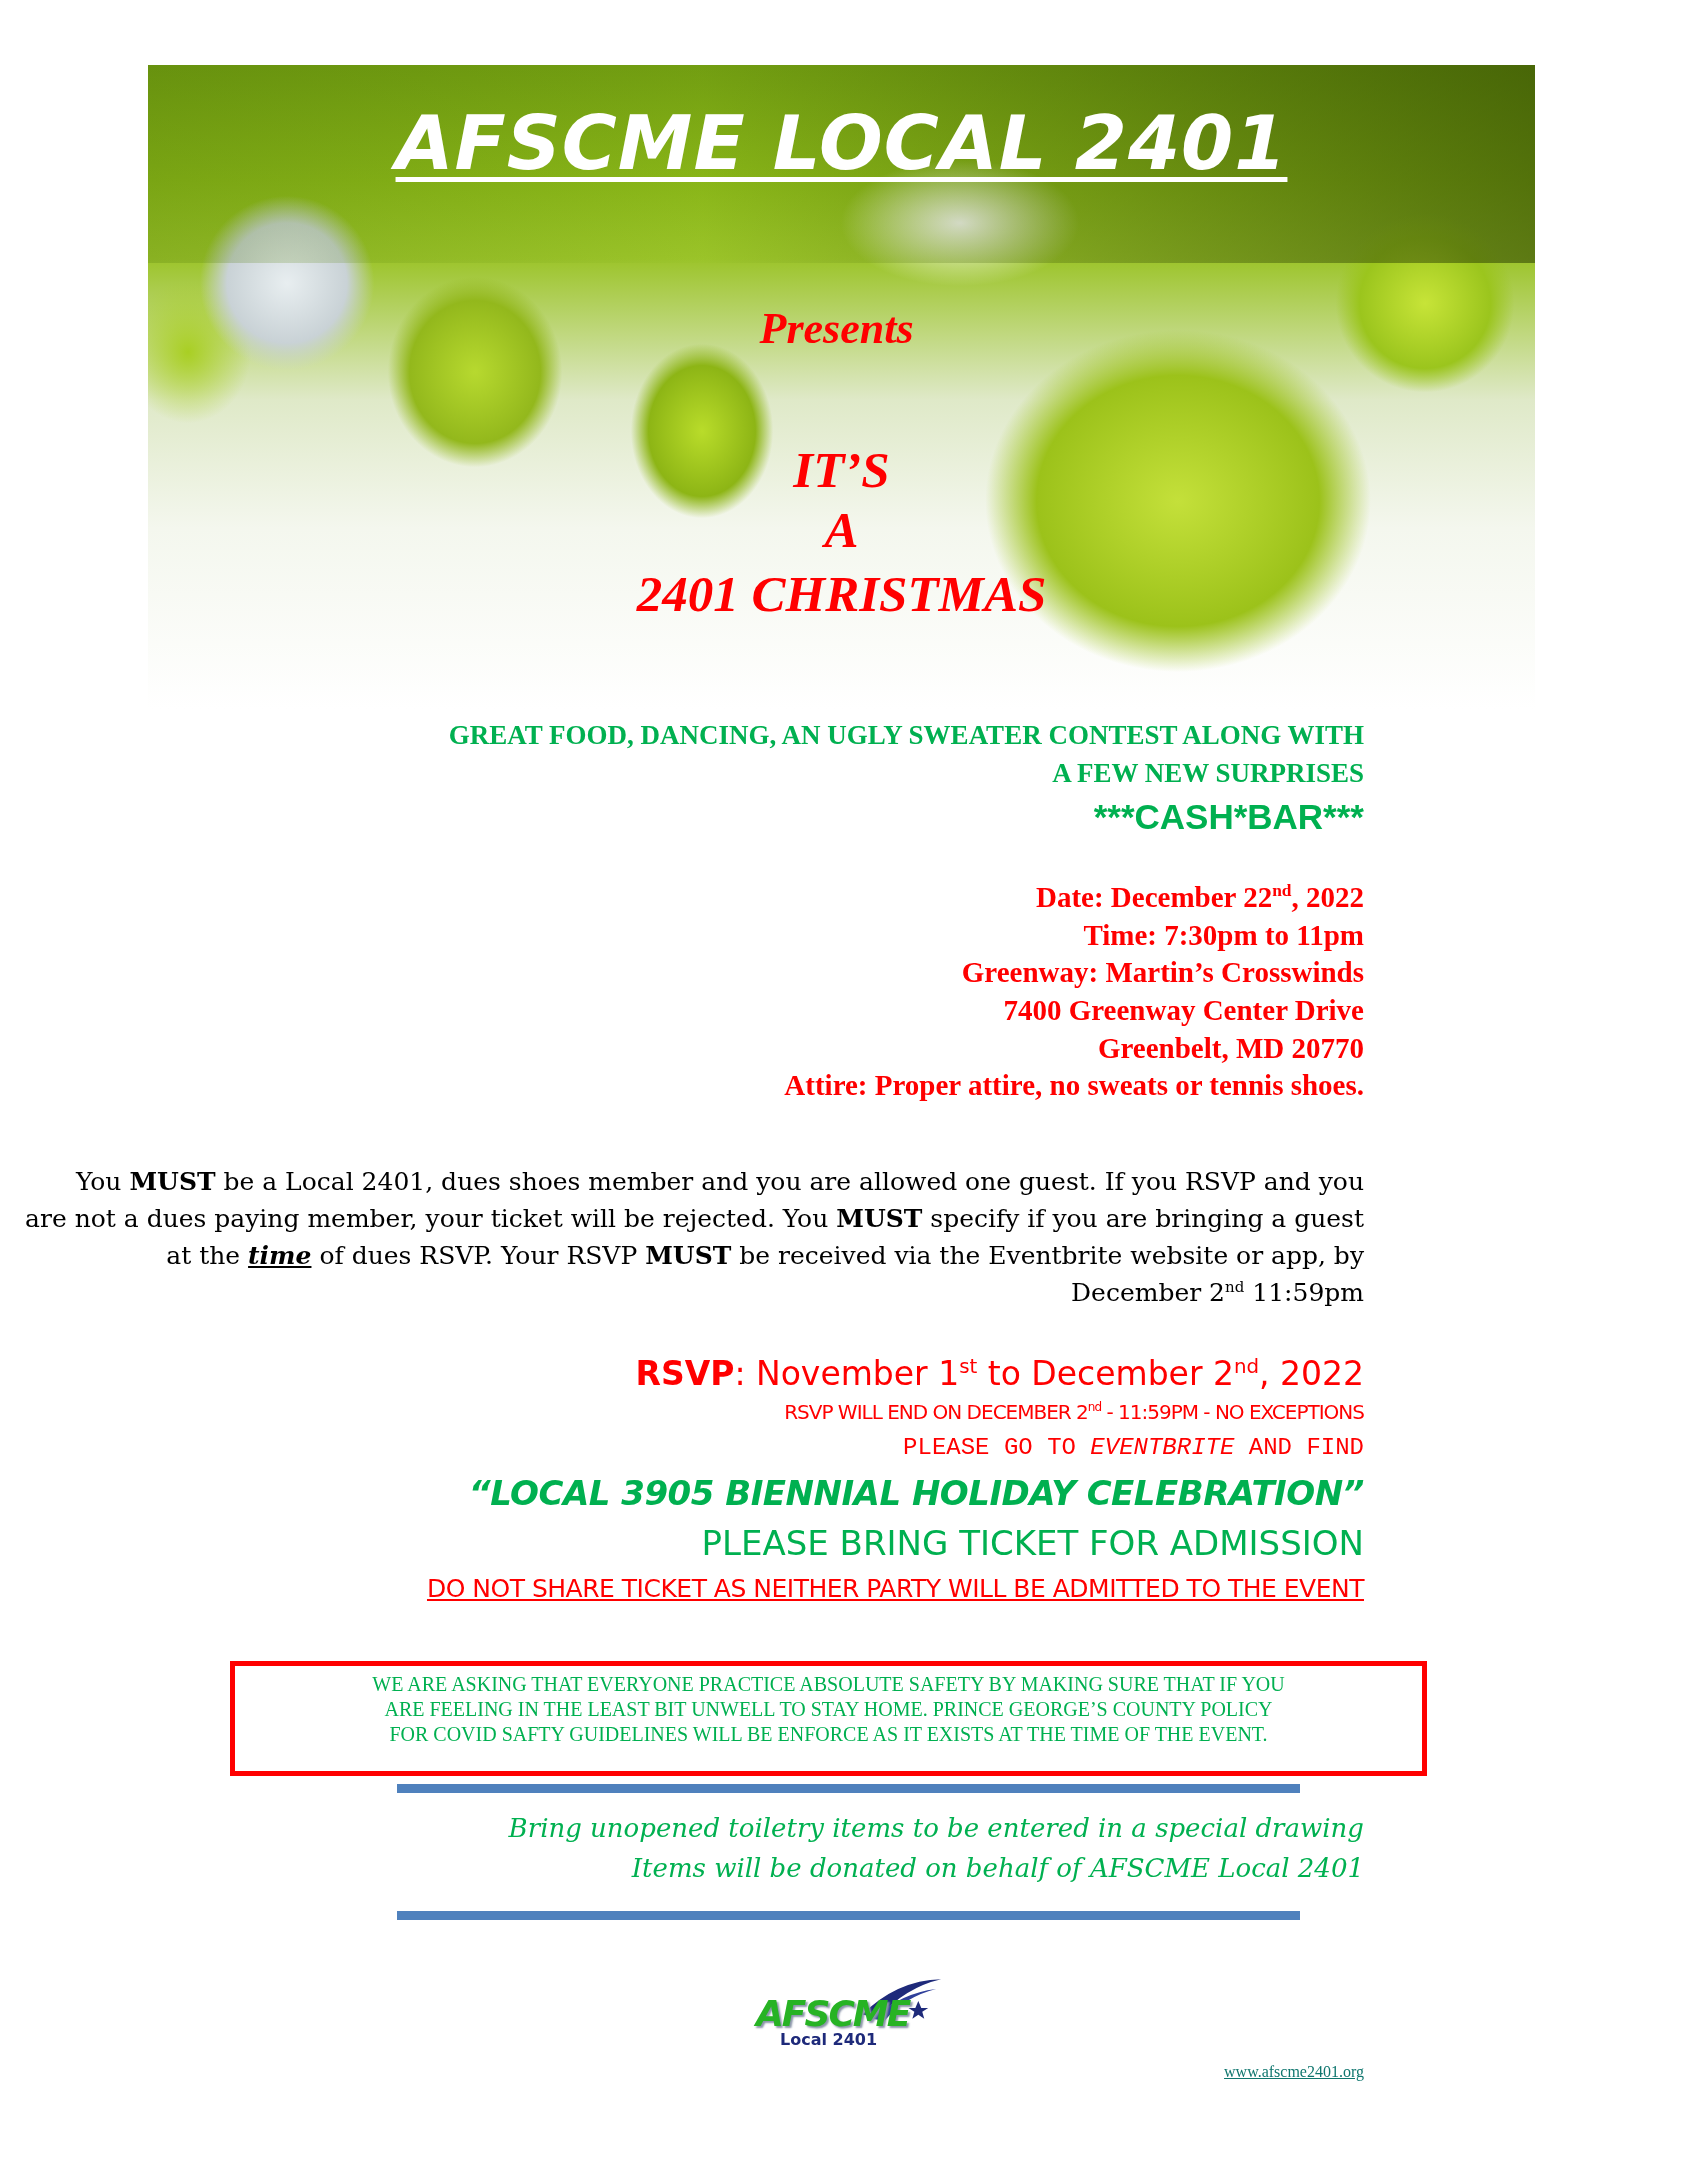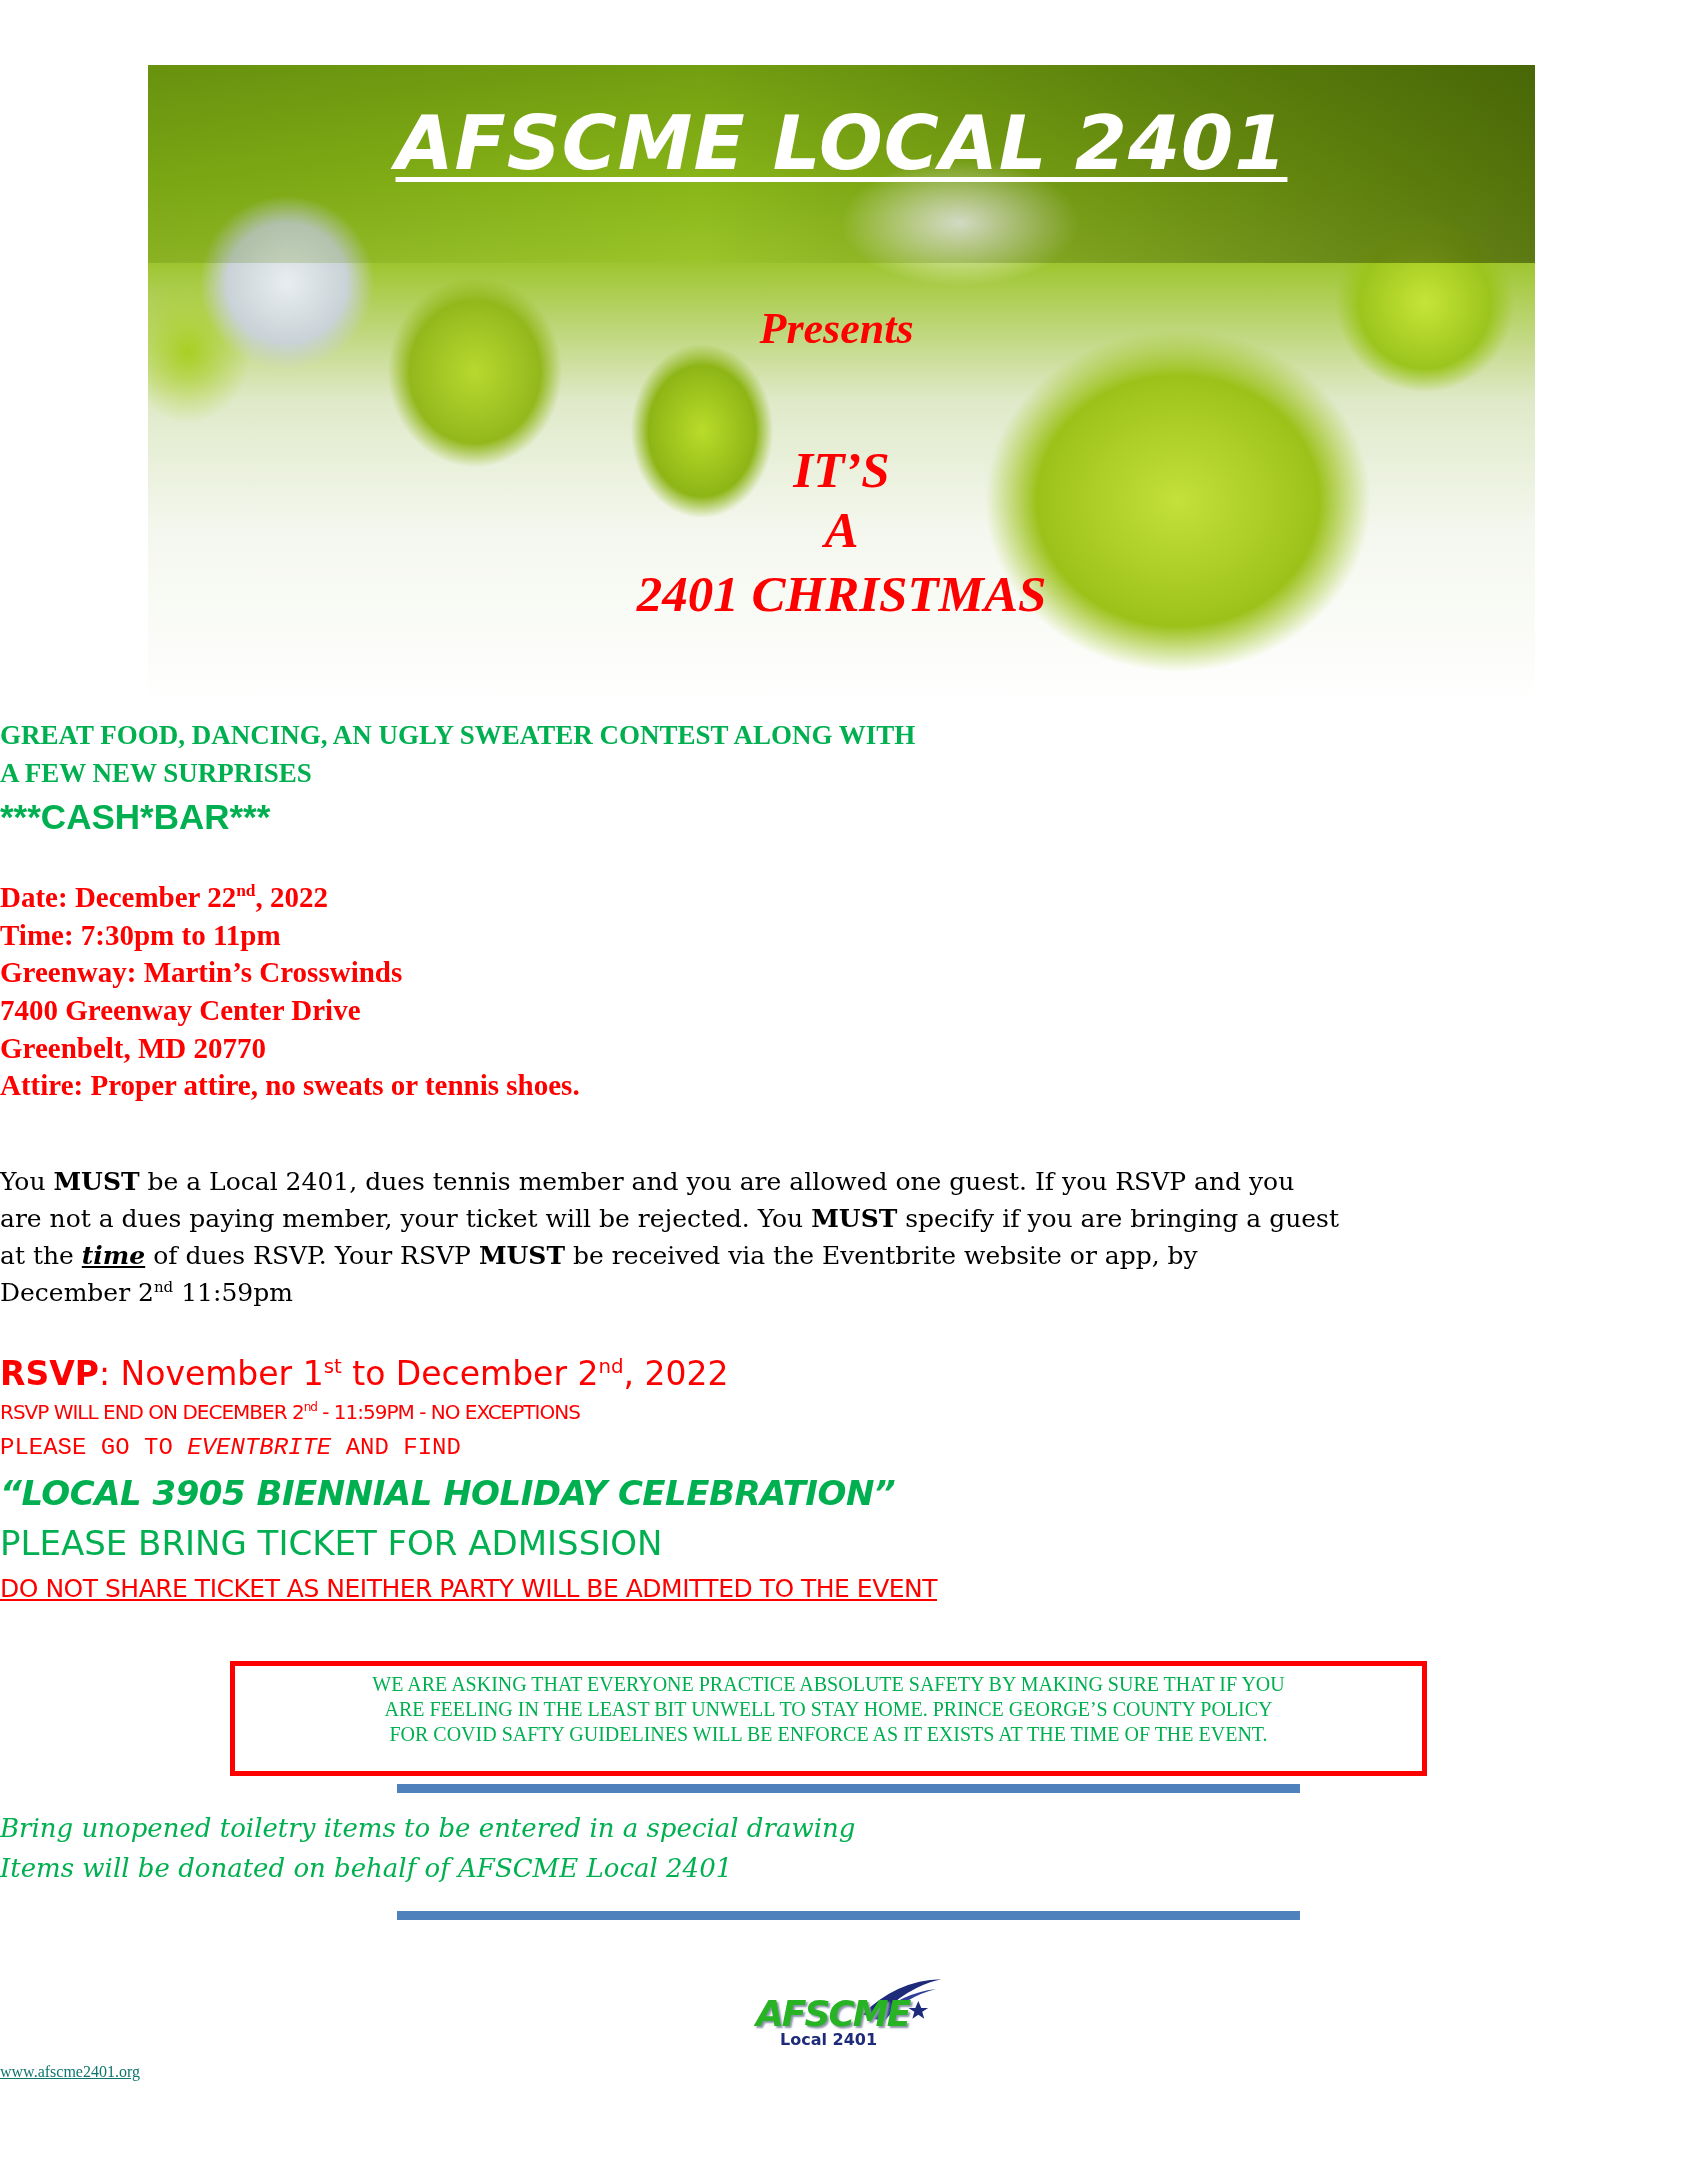--- a/index.html
+++ b/index.html
@@ -1,17 +1,17 @@
 <!DOCTYPE html>
 <html><head>
 <meta charset="utf-8">
 <style>
   html, body { margin:0; padding:0; background:#ffffff; }
   body { width:1683px; height:2178px; position:relative; overflow:hidden; font-family:"Liberation Serif", serif; }
-  .abs { position:absolute; left:0; width:1364px; text-align:left; white-space:nowrap; }
+  .abs { position:absolute; left:0; width:1364px; text-align:right; white-space:nowrap; }
   
   .banner { position:absolute; left:148px; top:65px; width:1387px; height:644px; overflow:hidden; }
   .banner-bg { position:absolute; inset:0;
     background:
       radial-gradient(ellipse 257px 228px at 1030px 436px, #c4e03a 0%, #9cc21a 55%, rgba(120,160,20,0.0) 75%),
       radial-gradient(ellipse 89px 109px at 554px 366px, #b9dc2a 0%, #8db515 60%, rgba(255,255,255,0) 80%),
       radial-gradient(ellipse 109px 119px at 327px 307px, #b7d92f 0%, #93b81c 60%, rgba(255,255,255,0) 80%),
       radial-gradient(ellipse 109px 109px at 139px 218px, #e8eef0 0%, #c9d2d6 55%, rgba(255,255,255,0) 80%),
       radial-gradient(ellipse 109px 109px at 1277px 238px, #c7e438 0%, #9bc51d 60%, rgba(255,255,255,0) 82%),
       radial-gradient(ellipse 79px 89px at 40px 287px, #a9cf23 0%, rgba(160,200,40,0) 80%),
@@ -76,21 +76,21 @@
 <div class="abs green cashbar" style="top:797px;">***CASH*BAR***</div>
 
 <div class="abs red detail" style="top:881px;"><span>Date: December 22</span><sup>nd</sup><span>, 2022</span></div>
 <div class="abs red detail" style="top:919px;">Time: 7:30pm to 11pm</div>
 <div class="abs red detail" style="top:956px;">Greenway: Martin’s Crosswinds</div>
 <div class="abs red detail" style="top:994px;">7400 Greenway Center Drive</div>
 <div class="abs red detail" style="top:1032px;">Greenbelt, MD  20770</div>
 <div class="abs red detail" style="top:1069px;">Attire: Proper attire, no sweats or tennis shoes.</div>
 
 <div class="abs para" style="top:1163px;">
-  <div><span>You </span><b>MUST</b><span> be a Local 2401, dues tennis member and you are allowed one guest. If you RSVP and you</span></div>
+  <div><span>You </span><b>MUST</b><span> be a Local 2401, dues shoes member and you are allowed one guest. If you RSVP and you</span></div>
   <div><span>are not a dues paying member, your ticket will be rejected. You </span><b>MUST</b><span> specify if you are bringing a guest</span></div>
   <div><span>at the </span><span class="time">time</span><span> of dues RSVP. Your RSVP </span><b>MUST</b><span> be received via the Eventbrite website or app, by</span></div>
   <div><span>December 2</span><sup>nd</sup><span> 11:59pm</span></div>
 </div>
 
 <div class="abs red rsvp-main" style="top:1354px;"><b>RSVP</b><span>: November 1</span><sup>st</sup><span> to December 2</span><sup>nd</sup><span>, 2022</span></div>
 <div class="abs red rsvp-small" style="top:1400px;"><span>RSVP WILL END ON DECEMBER 2</span><sup>nd</sup><span> - 11:59PM - NO EXCEPTIONS</span></div>
 <div class="abs red rsvp-go" style="top:1434px;"><span>PLEASE GO TO </span><i>EVENTBRITE</i><span> AND FIND</span></div>
 <div class="abs green event-name" style="top:1473px;">“LOCAL 3905 BIENNIAL HOLIDAY CELEBRATION”</div>
 <div class="abs green bring" style="top:1523px;">PLEASE BRING TICKET FOR ADMISSION</div>

